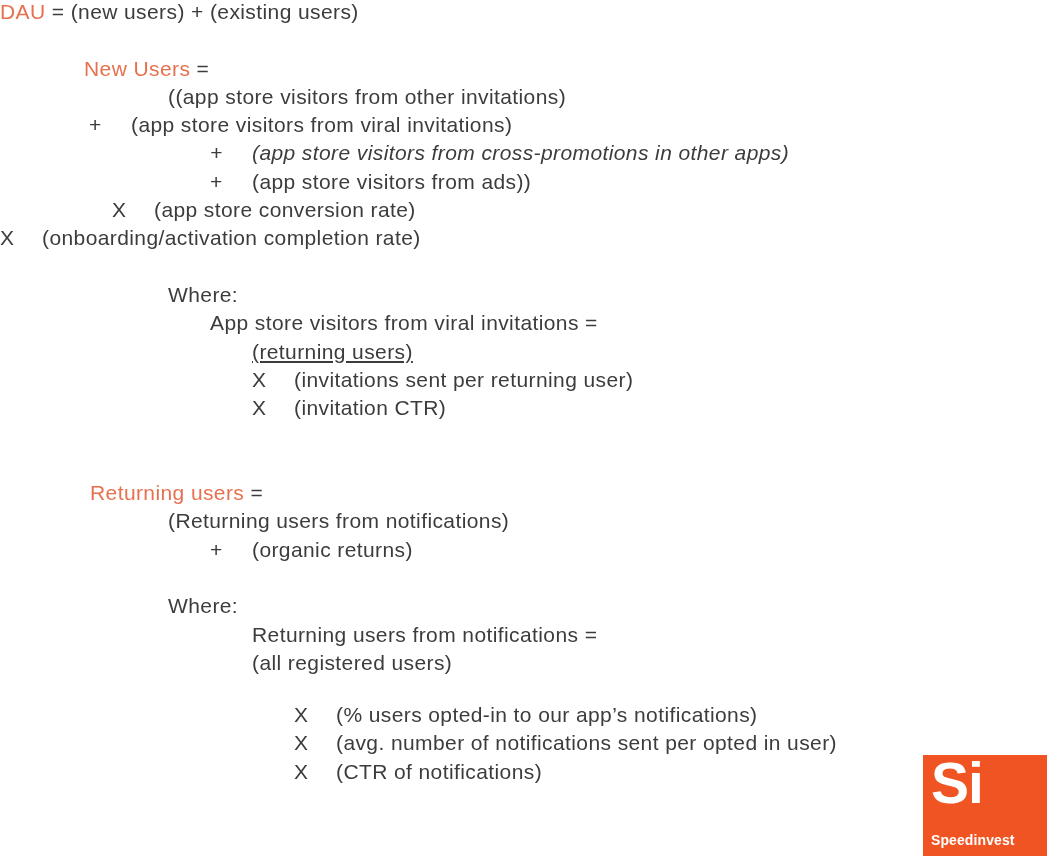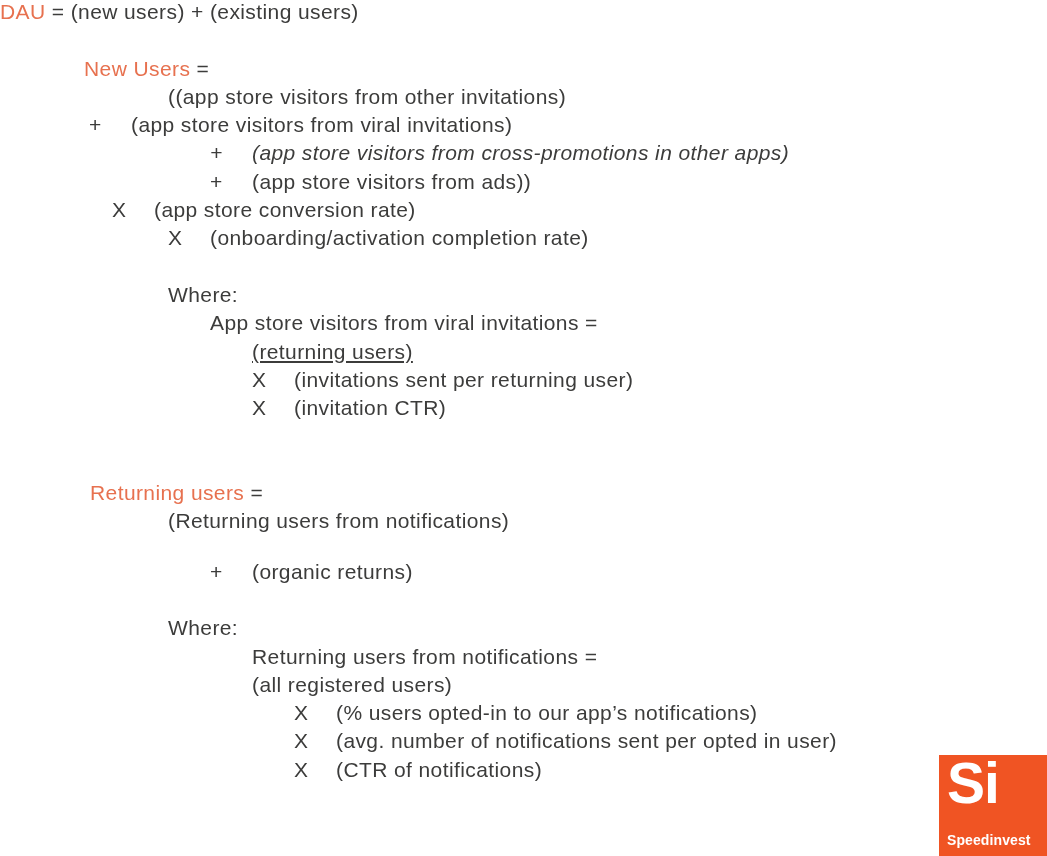--- a/index.html
+++ b/index.html
@@ -37,21 +37,21 @@
     display: inline-block;
     width: 42px;
   }
   .accent {
     color: var(--accent);
   }
   .logo {
     position: absolute;
     right: 0;
     bottom: 0;
-    width: 108px;
+    width: 124px;
     height: 101px;
     background: var(--logo-bg);
   }
   .logo-monogram {
     position: absolute;
     top: 0px;
     left: 8px;
     font-size: 57px;
     line-height: 1.0;
     font-weight: 700;
@@ -73,37 +73,37 @@
 
 <div class="doc">
     <div class="line" style="padding-left: 0px;"><span class="accent">DAU</span><span> = (new users) + (existing users)</span></div>
     <div class="line"></div>
     <div class="line" style="padding-left: 84px;"><span class="accent">New Users</span><span> =</span></div>
     <div class="line" style="padding-left: 168px;"><span>((app store visitors from other invitations)</span></div>
     <div class="line" style="padding-left: 89px;"><span class="prefix">+</span><span>(app store visitors from viral invitations)</span></div>
     <div class="line" style="padding-left: 210px; font-style: italic;"><span class="prefix">+</span><span>(app store visitors from cross-promotions in other apps)</span></div>
     <div class="line" style="padding-left: 210px;"><span class="prefix">+</span><span>(app store visitors from ads))</span></div>
     <div class="line" style="padding-left: 112px;"><span class="prefix">X</span><span>(app store conversion rate)</span></div>
-    <div class="line" style="padding-left: 168px;"><span class="prefix">X</span><span>(onboarding/activation completion rate)</span></div>
+    <div class="line" style=""><span class="prefix">X</span><span>(onboarding/activation completion rate)</span></div>
     <div class="line"></div>
     <div class="line" style="padding-left: 168px;"><span>Where:</span></div>
     <div class="line" style="padding-left: 210px;"><span>App store visitors from viral invitations =</span></div>
     <div class="line" style="padding-left: 252px; text-decoration: underline;"><span>(returning users)</span></div>
     <div class="line" style="padding-left: 252px;"><span class="prefix">X</span><span>(invitations sent per returning user)</span></div>
     <div class="line" style="padding-left: 252px;"><span class="prefix">X</span><span>(invitation CTR)</span></div>
     <div class="line"></div>
     <div class="line"></div>
     <div class="line" style="padding-left: 90px;"><span class="accent">Returning users</span><span> =</span></div>
     <div class="line" style="padding-left: 168px;"><span>(Returning users from notifications)</span></div>
-    <div class="line" style="padding-left: 210px; margin-top: 22px;"><span class="prefix">+</span><span>(organic returns)</span></div>
+    <div class="line" style="padding-left: 210px;"><span class="prefix">+</span><span>(organic returns)</span></div>
     <div class="line"></div>
     <div class="line" style="padding-left: 168px;"><span>Where:</span></div>
     <div class="line" style="padding-left: 252px;"><span>Returning users from notifications =</span></div>
     <div class="line" style="padding-left: 252px;"><span>(all registered users)</span></div>
-    <div class="line" style="padding-left: 294px;"><span class="prefix">X</span><span>(% users opted-in to our app’s notifications)</span></div>
+    <div class="line" style="padding-left: 294px; margin-top: 24px;"><span class="prefix">X</span><span>(% users opted-in to our app’s notifications)</span></div>
     <div class="line" style="padding-left: 294px;"><span class="prefix">X</span><span>(avg. number of notifications sent per opted in user)</span></div>
     <div class="line" style="padding-left: 294px;"><span class="prefix">X</span><span>(CTR of notifications)</span></div>
   </div>
 
 <div class="logo">
   <div class="logo-monogram">Si</div>
   <div class="logo-wordmark">Speedinvest</div>
 </div>
 
 </body></html>

